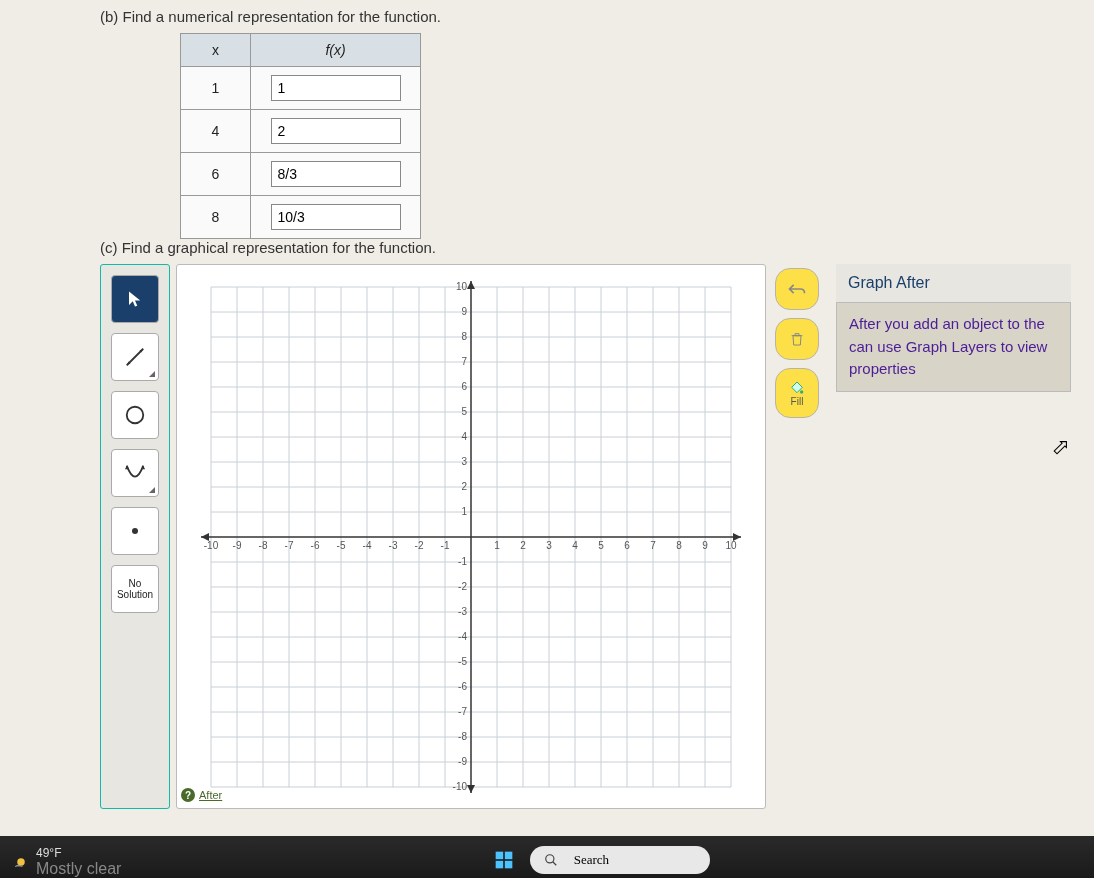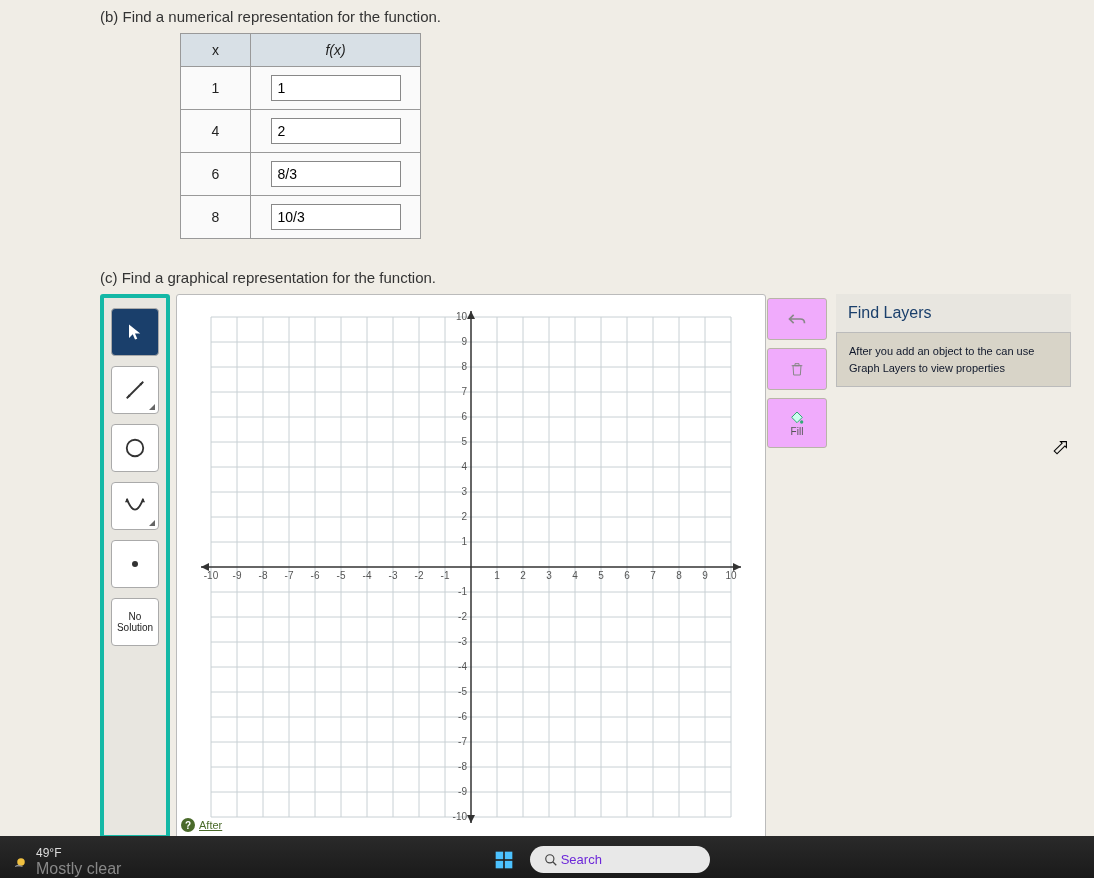--- a/index.html
+++ b/index.html
@@ -5,43 +5,43 @@
 * { box-sizing: border-box; margin: 0; padding: 0; }
 body { font-family: Arial, sans-serif; font-size: 14px; background: #f0ede6; color: #222; width: 1094px; height: 878px; overflow: hidden; position: relative; }
 .content { padding: 8px 0 0 100px; }
 .question-b { font-size: 15px; color: #333; margin-top: 0; }
 .func-table { border-collapse: collapse; margin: 8px 0 0 80px; }
 .func-table th, .func-table td { border: 1px solid #999; padding: 8px 14px; text-align: center; background: #fafafa; }
 .func-table th { background: #d8e0e6; font-weight: normal; }
 .func-table th:first-child { width: 70px; }
 .func-table th:last-child { width: 170px; }
 .fx-input { width: 130px; height: 26px; border: 1px solid #888; padding: 2px 6px; font-size: 14px; background: #fff; display: inline-block; text-align: left; }
-.question-c { font-size: 15px; color: #333; margin-top: 30px; margin-bottom: 8px; }
+.question-c { font-size: 15px; color: #333; margin-bottom: 8px; }
 .graph-container { display: flex; position: relative; }
-.tool-palette { width: 70px; background: #e8e6e0; border: 4px solid #14b8a6; border-radius: 3px; padding: 10px 8px; display: flex; flex-direction: column; align-items: center; gap: 10px; }
+.tool-palette { width: 70px; background: #e8e6e0; border: 1px solid #14b8a6; border-radius: 3px; padding: 10px 8px; display: flex; flex-direction: column; align-items: center; gap: 10px; }
 .tool-btn { width: 48px; height: 48px; border: 1px solid #aaa; border-radius: 4px; background: #fff; display: flex; align-items: center; justify-content: center; font-size: 11px; text-align: center; cursor: pointer; position: relative; }
 .tool-btn.active { background: #1a3f6b; color: #fff; }
 .tool-btn .corner { position: absolute; right: 3px; bottom: 3px; width: 0; height: 0; border-left: 6px solid transparent; border-bottom: 6px solid #666; }
 .no-sol { font-size: 10px; line-height: 1.1; padding: 4px; }
 .graph-area { width: 590px; height: 545px; background: #fff; border: 1px solid #bbb; border-radius: 3px; margin-left: 6px; display: flex; align-items: center; justify-content: center; position: relative; }
 .graph-svg { width: 560px; height: 520px; }
 .side-tools { width: 50px; margin-left: 6px; display: flex; flex-direction: column; align-items: center; gap: 8px; padding-top: 4px; }
-.side-btn { width: 60px; height: 42px; border: 1px solid #b8b4a8; border-radius: 3px; background: #f0abfc; display: flex; flex-direction: column; align-items: center; justify-content: center; font-size: 10px; color: #555; cursor: pointer; }
+.side-btn { width: 44px; height: 42px; border: 1px solid #b8b4a8; border-radius: 15px; background: #fde047; display: flex; flex-direction: column; align-items: center; justify-content: center; font-size: 10px; color: #555; cursor: pointer; }
 .side-btn svg { width: 20px; height: 16px; }
 .layers-panel { width: 235px; margin-left: 14px; }
 .layers-title { font-size: 16px; color: #1a3f6b; padding: 10px 12px; background: #e8e6e0; }
-.layers-msg { background: #d8d4c8; border: 1px solid #bbb; padding: 10px 12px; font-size: 11px; line-height: 1.5; color: #0f172a; }
+.layers-msg { background: #d8d4c8; border: 1px solid #bbb; padding: 10px 12px; font-size: 15px; line-height: 1.5; color: #4c1d95; }
 .help-link { position: absolute; bottom: 6px; left: 4px; display: flex; align-items: center; gap: 4px; font-size: 11px; color: #4a6a2a; text-decoration: underline; }
 .help-icon { width: 14px; height: 14px; border-radius: 50%; background: #4a6a2a; color: #fff; display: inline-flex; align-items: center; justify-content: center; font-size: 10px; font-weight: bold; text-decoration: none; }
 .taskbar { position: absolute; bottom: 0; left: 0; right: 0; height: 42px; background: linear-gradient(#2a2a2a, #1a1a1a); display: flex; align-items: flex-start; padding: 10px 12px; color: #ddd; }
 .weather { display: flex; align-items: center; gap: 6px; font-size: 12px; }
 .weather-icon { width: 18px; height: 18px; }
 .tb-center { flex: 1; display: flex; align-items: center; justify-content: center; gap: 16px; }
 .win-icon { width: 20px; height: 20px; }
-.search-box { display: flex; align-items: center; gap: 3px; background: #e8e8e8; border-radius: 18px; padding: 6px 14px; width: 180px; color: #6d28d9; font-size: 13px; }
+.search-box { display: flex; align-items: center; gap: 16px; background: #e8e8e8; border-radius: 18px; padding: 6px 14px; width: 180px; color: #000000; font-size: 13px; font-family: Liberation Serif, serif; }
 .search-ico { width: 14px; height: 14px; }
 .cursor { position: absolute; right: 24px; top: 434px; font-size: 22px; color: #000; }
 </style>
 </head>
 <body>
 
 <div class="content">
   <div class="question-b">(b) Find a numerical representation for the function.</div>
   <table class="func-table">
     <tbody>
@@ -222,21 +222,21 @@
       <div class="side-btn" style="height:50px">
         <svg viewBox="0 0 24 24" width="18" height="18">
             <path d="M12 3 L20 11 L12 19 L4 11 Z" stroke="#3a7" stroke-width="1.5" fill="#cfe"></path>
             <circle cx="19" cy="18" r="2.5" fill="#3a7"></circle>
           </svg>
         <span>Fill</span>
       </div>
     </div>
 
     <div class="layers-panel">
-      <div class="layers-title">Find Layers</div>
+      <div class="layers-title">Graph After</div>
       <div class="layers-msg">After you add an object to the can use Graph Layers to view properties</div>
     </div>
   </div>
 </div>
 
 <span class="cursor">⬀</span>
 
 <div class="taskbar">
   <div class="weather">
     <svg class="weather-icon" viewBox="0 0 24 24">

